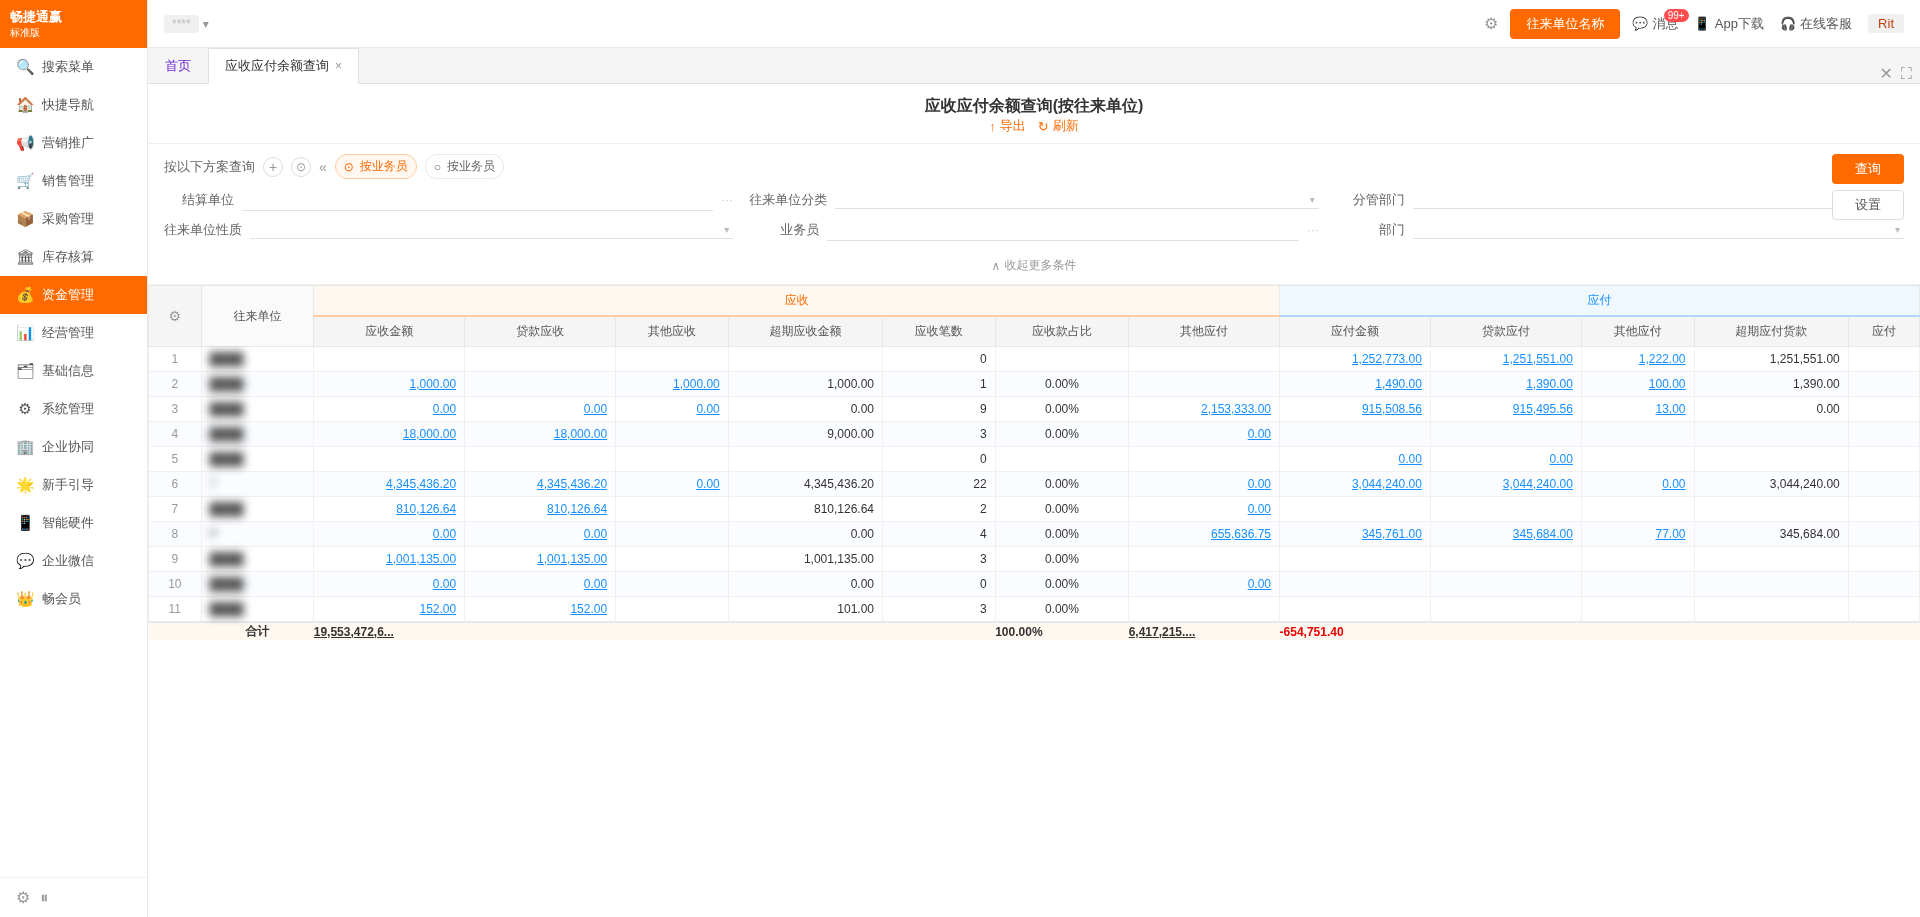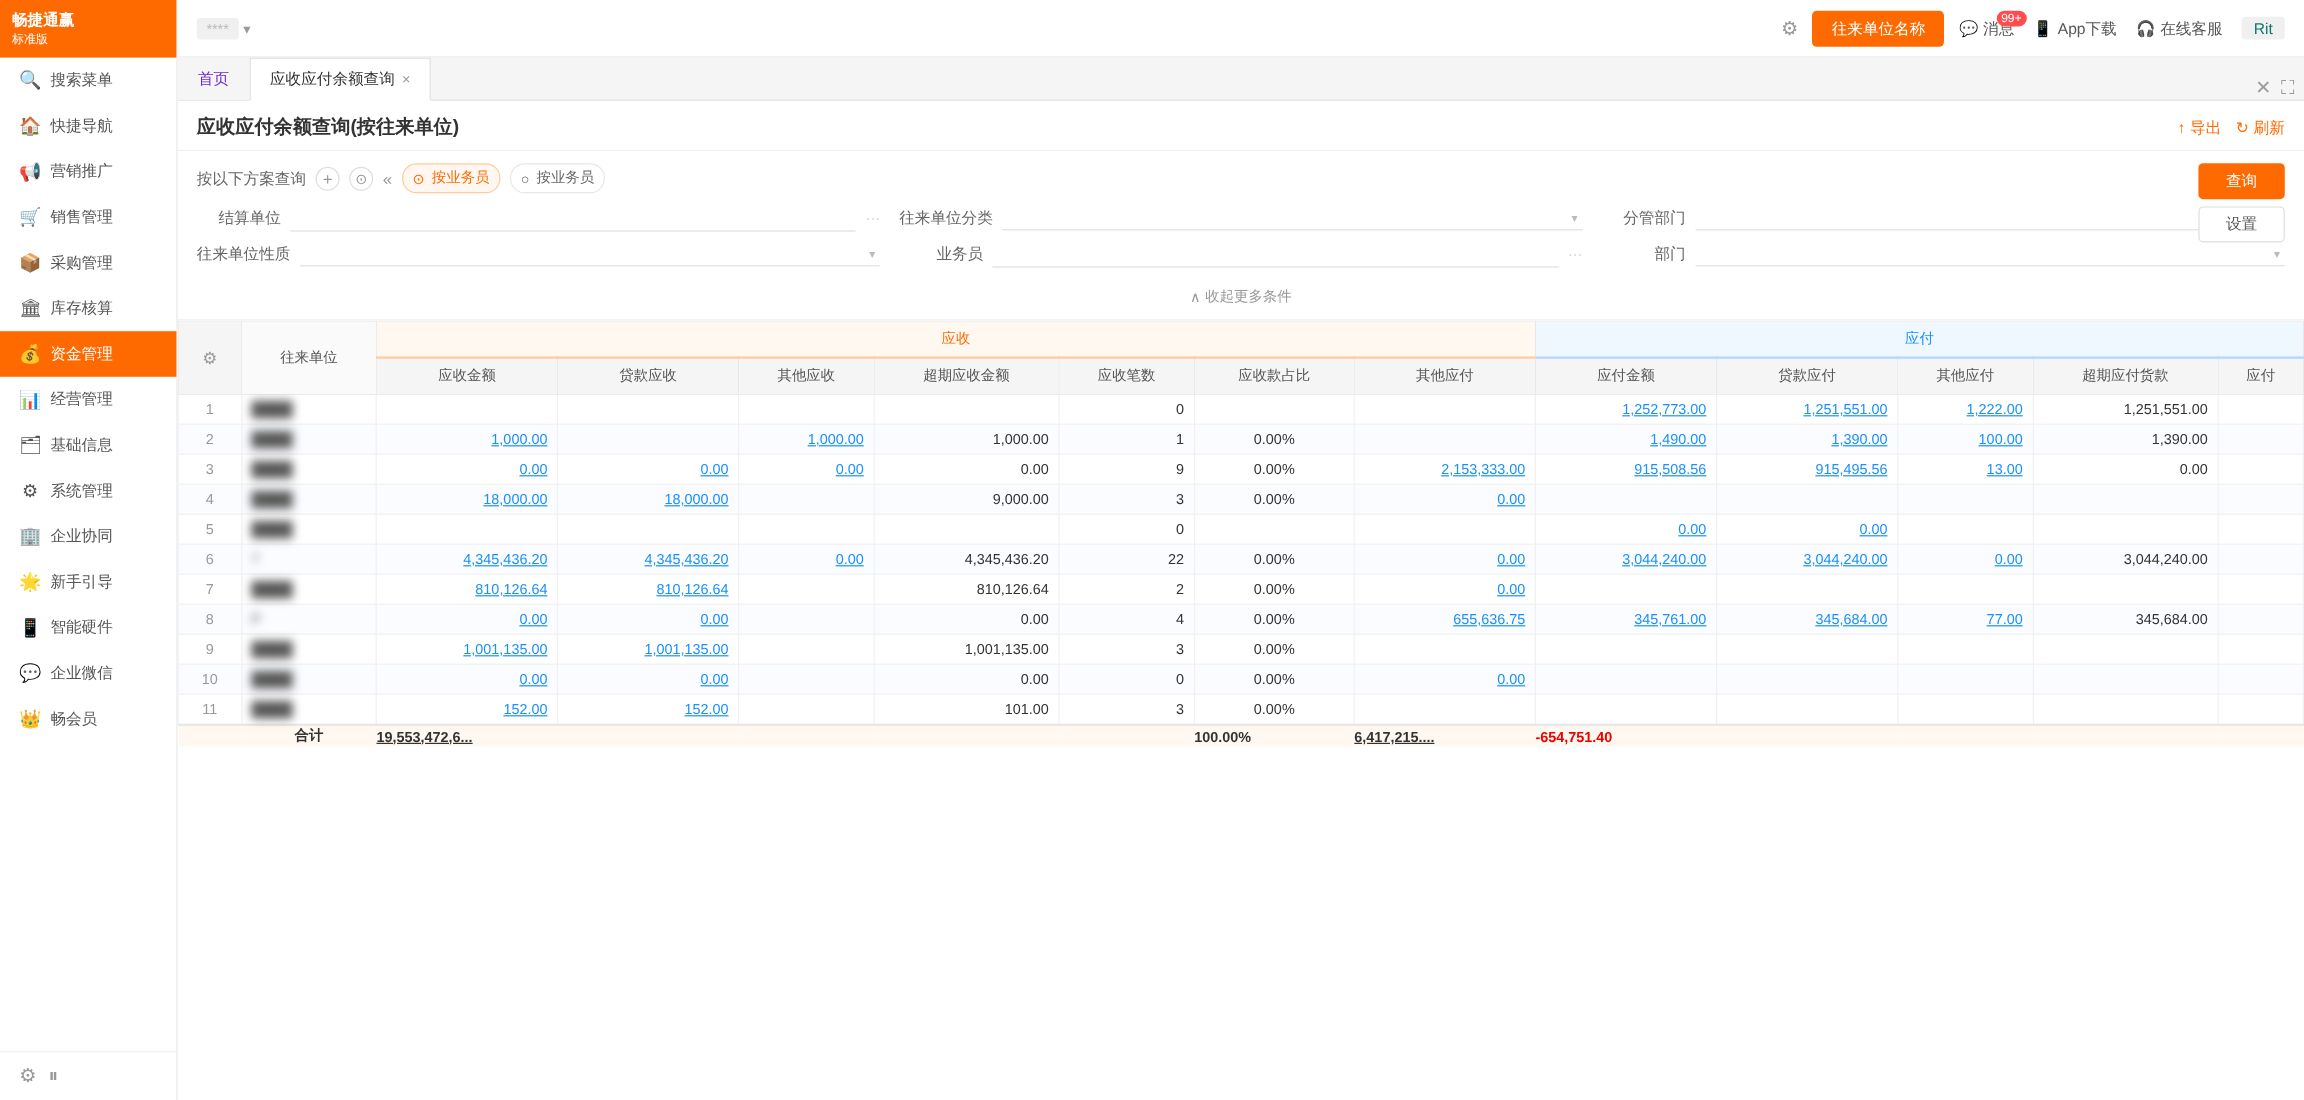--- a/index.html
+++ b/index.html
@@ -25,32 +25,32 @@
     .topbar-breadcrumb { display: flex; align-items: center; gap: 4px; color: #999; font-size: 12px; flex: 1; }
     .topbar-breadcrumb .crumb-text { color: #bbb; background: #f0f0f0; padding: 2px 8px; border-radius: 3px; font-size: 12px; }
     .topbar-btn-primary { background: #ff6a00; color: #fff; border: none; border-radius: 4px; padding: 6px 16px; cursor: pointer; font-size: 13px; }
     .topbar-gear { color: #999; font-size: 16px; cursor: pointer; }
     .topbar-chevron { color: #999; font-size: 12px; cursor: pointer; }
     .topbar-right { display: flex; align-items: center; gap: 16px; }
     .topbar-msg { display: flex; align-items: center; gap: 4px; cursor: pointer; color: #555; font-size: 13px; position: relative; }
     .msg-badge { background: #ff4d4f; color: #fff; border-radius: 10px; font-size: 10px; padding: 1px 4px; position: absolute; top: -6px; right: -10px; }
     .topbar-app { display: flex; align-items: center; gap: 4px; cursor: pointer; color: #555; font-size: 13px; }
     .topbar-service { display: flex; align-items: center; gap: 4px; cursor: pointer; color: #555; font-size: 13px; }
-    .topbar-user { font-size: 13px; color: #0f766e; background: #f0f0f0; padding: 2px 10px; border-radius: 3px; }
+    .topbar-user { font-size: 13px; color: #c2410c; background: #f0f0f0; padding: 2px 10px; border-radius: 3px; }
 
     
     .tabbar { height: 36px; background: #f5f5f5; border-bottom: 1px solid #e0e0e0; display: flex; align-items: flex-end; padding: 0 0 0 0; flex-shrink: 0; }
     .tab { padding: 8px 16px; cursor: pointer; font-size: 13px; color: #555; border: 1px solid transparent; border-bottom: none; background: #f5f5f5; display: flex; align-items: center; gap: 6px; }
     .tab.active { background: #fff; border-color: #e0e0e0; color: #333; font-weight: 500; border-bottom: 1px solid #fff; margin-bottom: -1px; }
     .tab-close { color: #999; font-size: 12px; cursor: pointer; }
     .tab-home { color: #6d28d9; }
 
     
     .content { flex: 1; background: #fff; overflow: hidden; display: flex; flex-direction: column; }
-    .page-header { padding: 12px 16px 8px; display: flex; align-items: center; justify-content: space-between; border-bottom: 1px solid #f0f0f0; }
+    .page-header { padding: 12px 16px 8px; display: flex; align-items: center; justify-content: space-between; border-bottom: 1px solid #f0f0f0; flex-direction: column; }
     .page-title { font-size: 16px; font-weight: bold; color: #333; }
     .page-header-actions { display: flex; align-items: center; gap: 12px; }
     .header-action-btn { display: flex; align-items: center; gap: 4px; color: #ff6a00; cursor: pointer; font-size: 13px; }
 
     
     .filter-area { padding: 10px 16px; background: #fff; border-bottom: 1px solid #f0f0f0; }
     .filter-toolbar { display: flex; align-items: center; gap: 8px; margin-bottom: 10px; }
     .filter-label { color: #666; font-size: 13px; }
     .filter-add-btn { width: 20px; height: 20px; border: 1px solid #ddd; border-radius: 50%; display: flex; align-items: center; justify-content: center; cursor: pointer; color: #999; font-size: 14px; }
     .filter-scheme-btn { width: 20px; height: 20px; border: 1px solid #ddd; border-radius: 50%; display: flex; align-items: center; justify-content: center; cursor: pointer; color: #999; font-size: 12px; }

